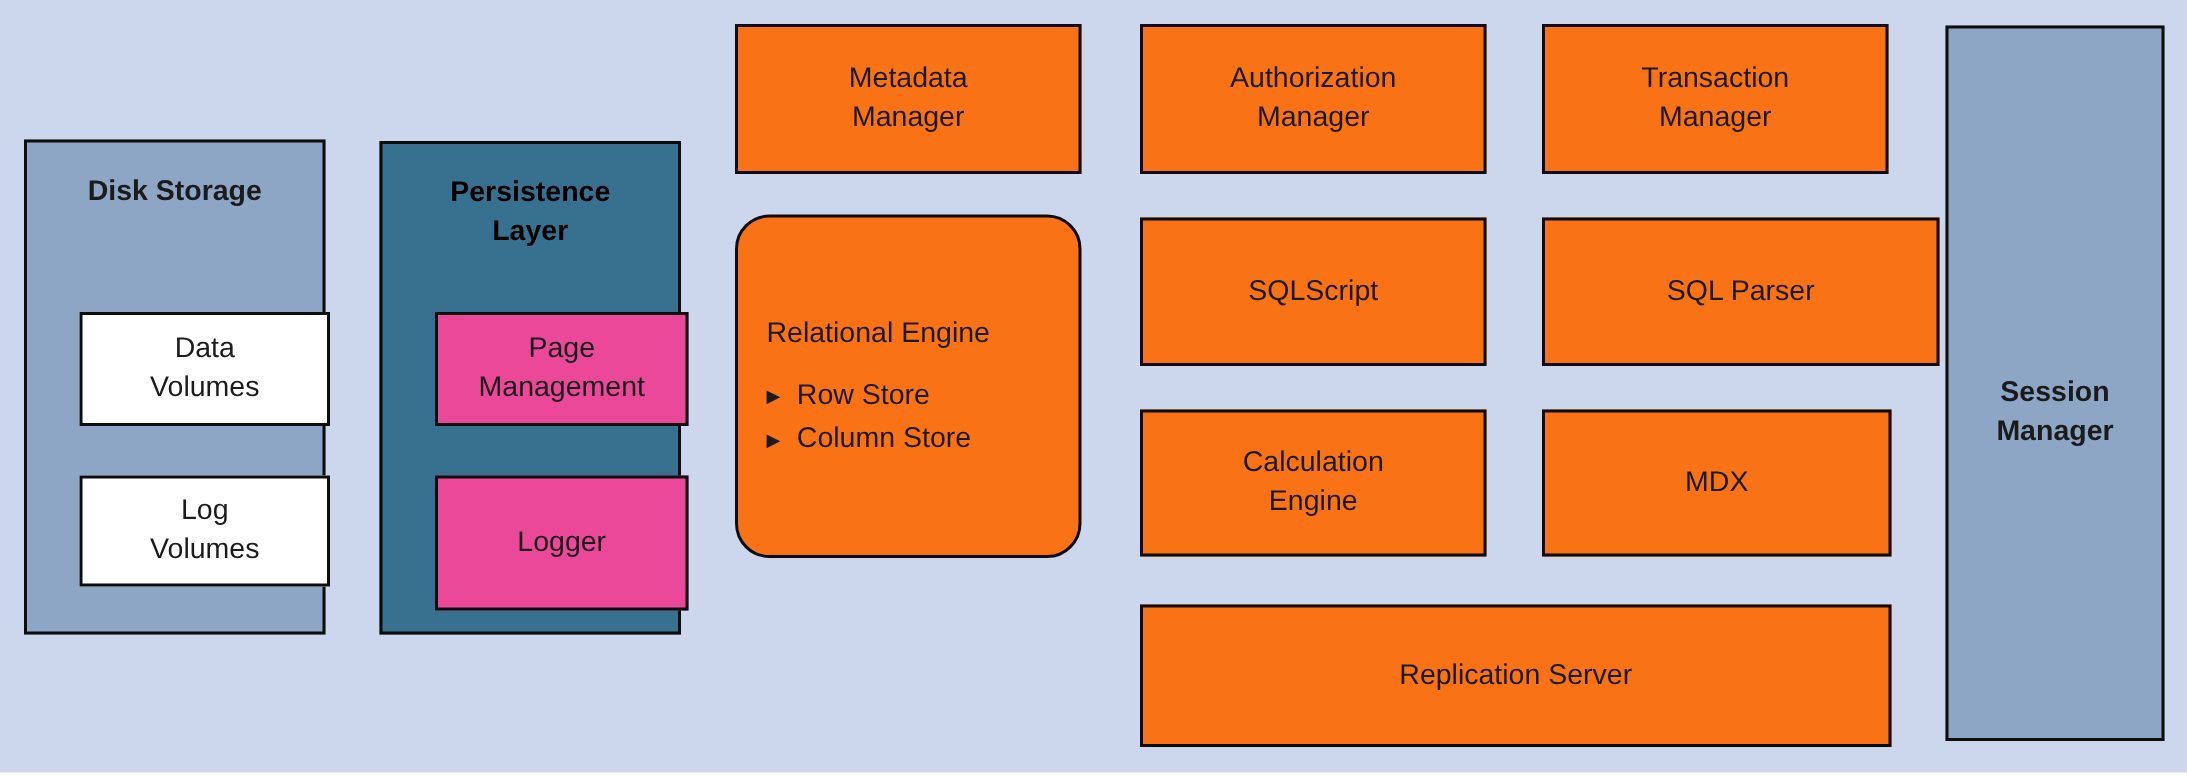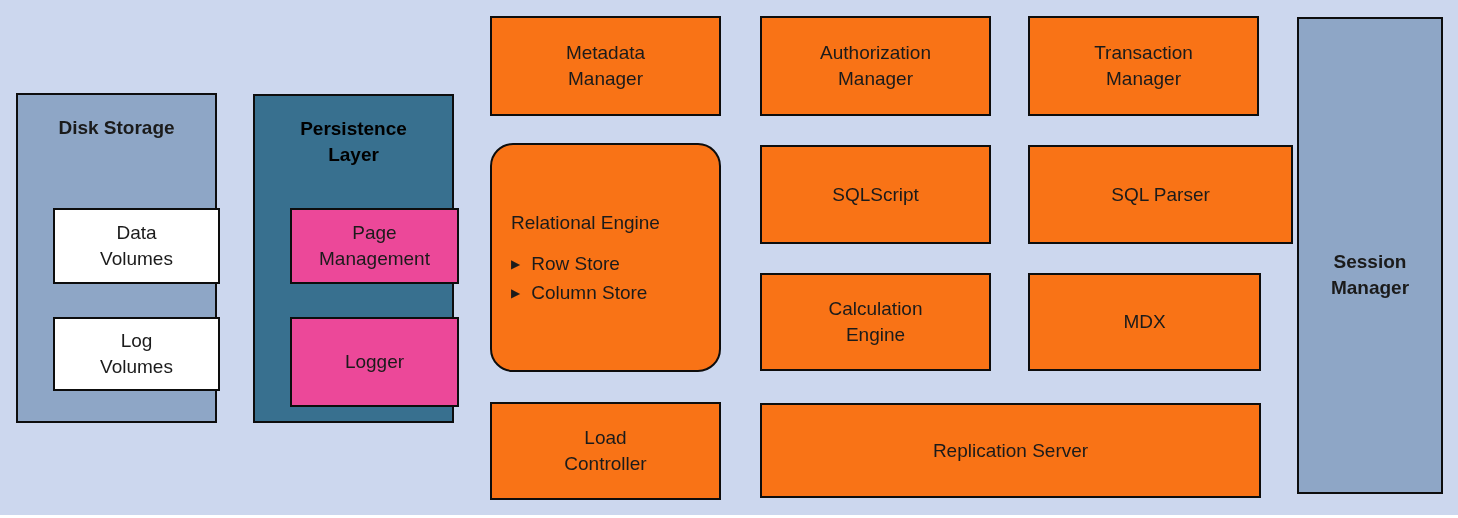--- a/index.html
+++ b/index.html
@@ -169,24 +169,20 @@
     <div class="bullet-row">
       <span class="bullet-glyph">▶</span>
       <span>Row Store</span>
     </div>
     <div class="bullet-row">
       <span class="bullet-glyph">▶</span>
       <span>Column Store</span>
     </div>
   </div>
 
-  <div class="box white-box" id="load-controller">
-    <span>Load
-Controller</span>
-  </div>
 
   <div class="box white-box" id="authorization-manager">
     <span>Authorization
 Manager</span>
   </div>
   <div class="box white-box" id="sqlscript">
     <span>SQLScript</span>
   </div>
   <div class="box white-box" id="calculation-engine">
     <span>Calculation

